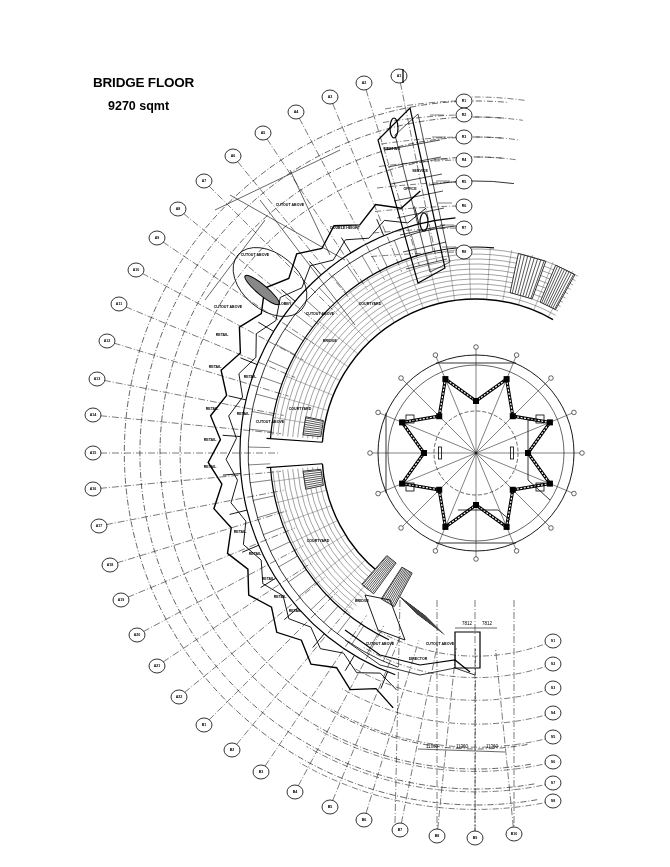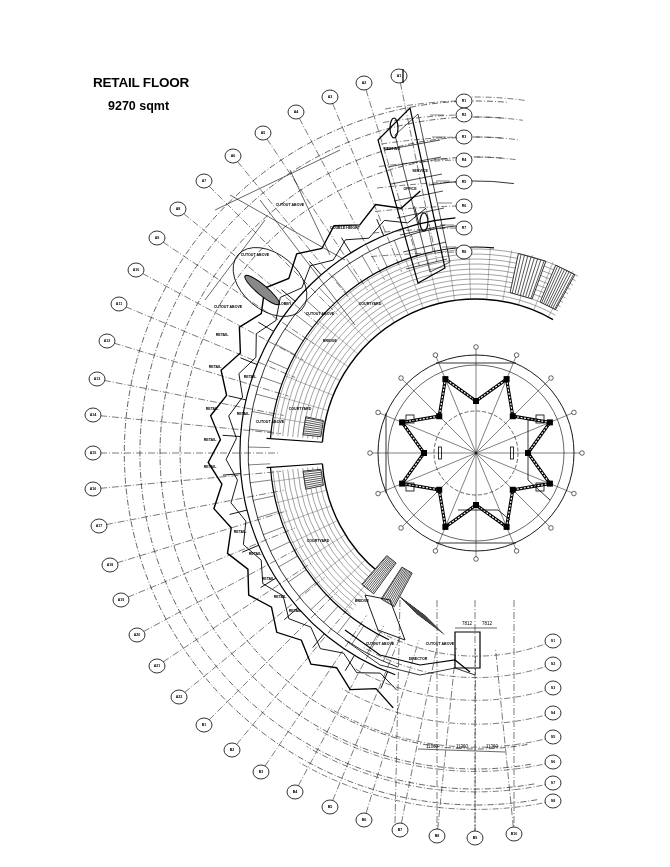--- a/index.html
+++ b/index.html
@@ -488,14 +488,14 @@
       <text x="437" y="837.4" font-size="3.6" text-anchor="middle" fill="#000" font-weight="bold">B8</text>
       <ellipse cx="475" cy="838" rx="8" ry="7" fill="#fff" stroke="#000000" stroke-width="0.8"></ellipse>
       <text x="475" y="839.4" font-size="3.6" text-anchor="middle" fill="#000" font-weight="bold">B9</text>
       <ellipse cx="514" cy="834" rx="8" ry="7" fill="#fff" stroke="#000000" stroke-width="0.8"></ellipse>
       <text x="514" y="835.4" font-size="3.6" text-anchor="middle" fill="#000" font-weight="bold">B10</text>
       <ellipse cx="403" cy="76" rx="0.01" ry="7" fill="#fff" stroke="#000000" stroke-width="0.8"></ellipse>
       <text x="403" y="77.4" font-size="3.6" text-anchor="middle" fill="#000" font-weight="bold"></text>
     </g>
 </svg>
 
-<div class="title">RETAIL FLOOR</div>
+<div class="title">BRIDGE FLOOR</div>
 <div class="area">9270 sqmt</div>
 
 </body></html>

